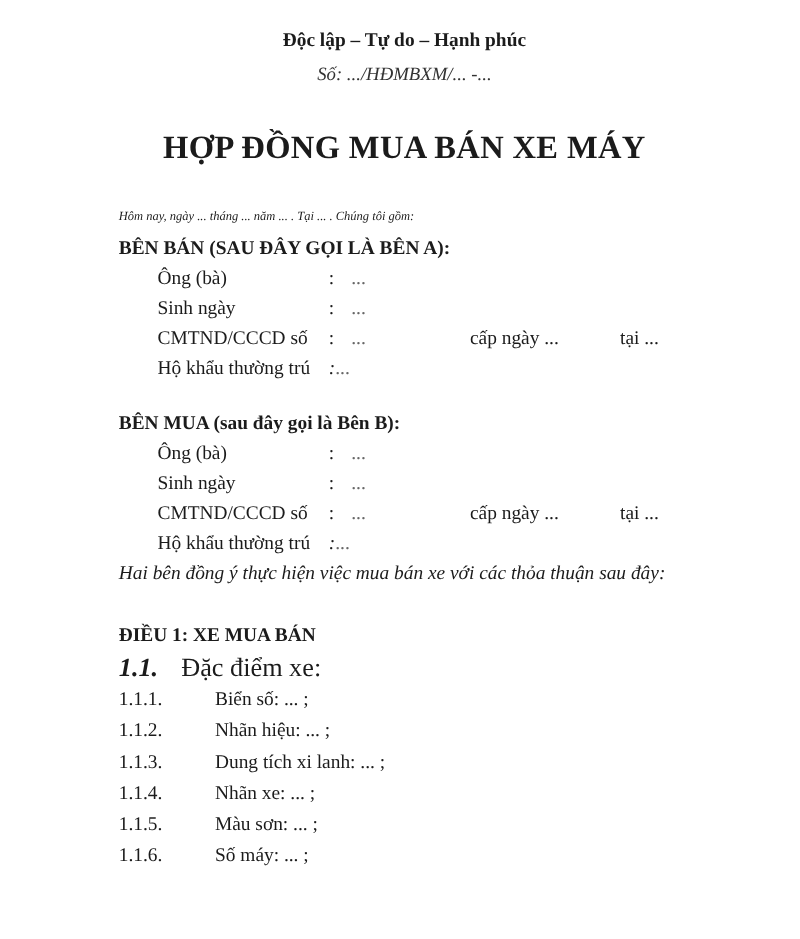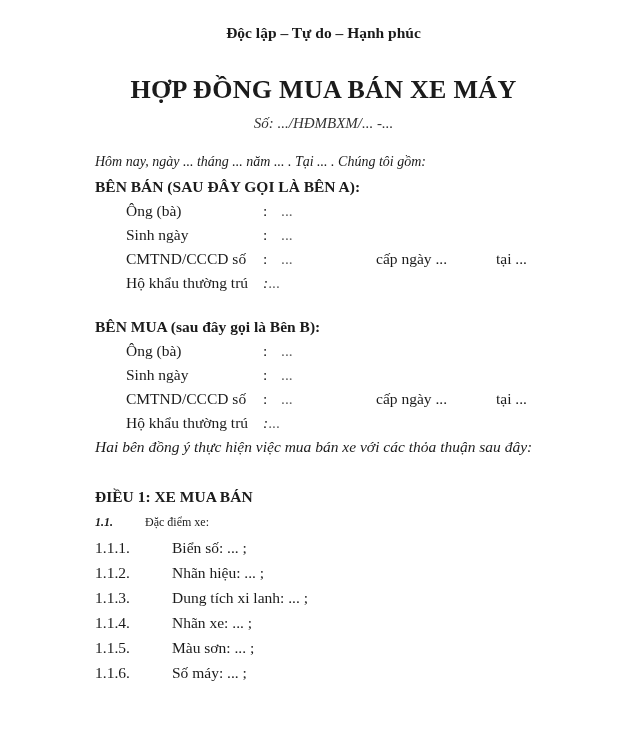--- a/index.html
+++ b/index.html
@@ -14,52 +14,52 @@
   .page { padding: 12px 88px 0 95px; }
 
   .center { text-align: center; }
   .national-header { font-weight: bold; font-size: 15.5px; line-height: 19px; letter-spacing: 0.3px; }
   .motto { font-weight: bold; font-size: 15.5px; line-height: 19px; margin-top: 11px; }
   .separator { font-size: 15px; line-height: 18px; margin-top: 21px; color: #222; }
 
   .title { font-size: 26px; font-weight: bold; line-height: 30px; margin-top: 33px; letter-spacing: 0.3px; }
   .doc-number { font-style: italic; font-size: 15px; line-height: 19px; margin-top: 9px; color: #333; }
 
-  .intro { font-style: italic; font-size: 14px; line-height: 23px; margin-top: 17px; }
+  .intro { font-style: italic; font-size: 10px; line-height: 23px; margin-top: 29px; }
 
   .party-heading { font-weight: bold; font-size: 15.5px; line-height: 24px; margin-top: 2px; }
   .party-heading.buyer { margin-top: 20px; }
 
   .field-row { display: flex; font-size: 15.5px; line-height: 24px; height: 24px; }
   .f-label  { width: 137px; flex: none; margin-left: 31px; }
   .f-colon  { width: 18px; flex: none; }
   .f-value  { width: 95px; flex: none; color: #666; }
   .f-issued { width: 120px; flex: none; }
   .f-place  { flex: 1; }
   .field-row.tight .f-colon { width: auto; font-style: italic; }
   .field-row.tight .f-value { width: auto; }
 
   .agreement { font-style: italic; font-size: 15.5px; line-height: 24px; }
 
   .article-heading { font-weight: bold; font-size: 15.5px; line-height: 24px; margin-top: 26px; }
-  .subsection { display: flex; font-size: 12px; line-height: 26px; height: 26px; }
+  .subsection { display: flex; font-size: 21px; line-height: 26px; height: 26px; }
   .sub-num { width: 50px; flex: none; font-weight: bold; font-style: italic; }
   .clause { display: flex; font-size: 15.5px; line-height: 25px; height: 25px; gap: 37px; }
   .c-num { width: 40px; flex: none; }
   .c-text { flex: 1; }
 </style>
 </head>
 <body>
 
 <div class="page">
 
   <div class="center motto">Độc lập – Tự do – Hạnh phúc</div>
 
+  <div class="center doc-number">Số: .../HĐMBXM/... -...</div>
   <div class="center title">HỢP ĐỒNG MUA BÁN XE MÁY</div>
-  <div class="center doc-number">Số: .../HĐMBXM/... -...</div>
 
   <div class="intro">Hôm nay, ngày ... tháng ... năm ... . Tại ... . Chúng tôi gồm:</div>
 
   <div class="party-heading">BÊN BÁN (SAU ĐÂY GỌI LÀ BÊN A):</div>
 
   <div class="field-row">
     <span class="f-label">Ông (bà)</span>
     <span class="f-colon">:</span>
     <span class="f-value">...</span>
   </div>

